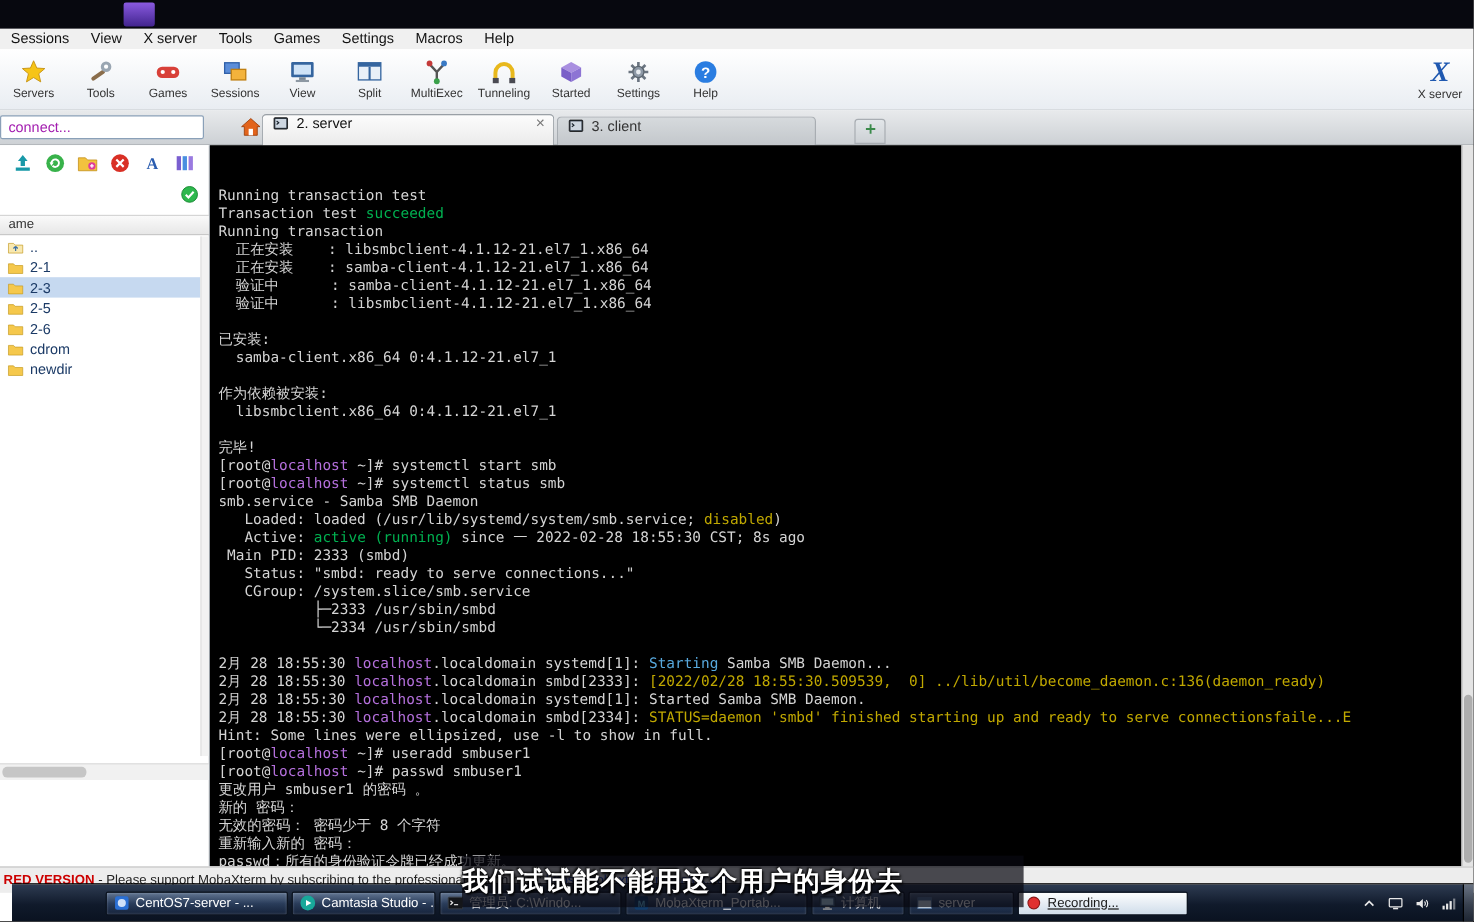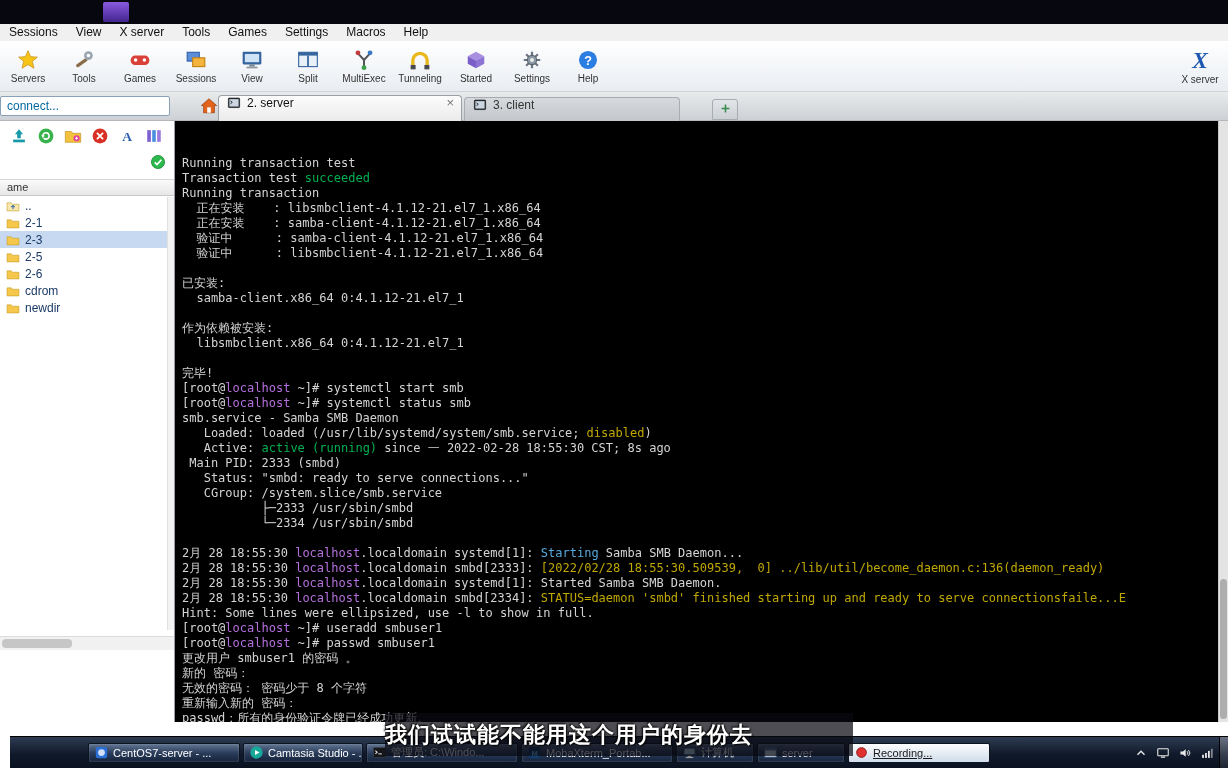--- a/index.html
+++ b/index.html
@@ -25,21 +25,21 @@
   .tool-icon svg { width:22px; height:22px; display:block; }
   .tool-label { font-size:10px; color:#333; white-space:nowrap; }
   .toolbar-right { position:absolute; right:2px; top:0; height:100%; width:52px;
                    display:flex; flex-direction:column; align-items:center; justify-content:center; gap:1px; }
   .toolbar-right .tool-icon svg { width:26px; height:26px; }
 
   
   .tabsbar { position:absolute; top:92px; left:0; right:0; height:29px;
              background:linear-gradient(#e8eaec,#cdd1d5); border-bottom:1px solid #b4b8bc; }
   .quick-connect { position:absolute; left:0; top:4px; width:170px; height:20px;
-                   border:1px solid #8aa0b8; border-radius:2px; font-size:12px; color:#0369a1;
+                   border:1px solid #8aa0b8; border-radius:2px; font-size:12px; color:#a21caf;
                    padding-left:6px; background:#fff; font-family:"Liberation Sans",sans-serif; }
   .home-btn { position:absolute; left:198px; top:5px; width:22px; height:22px; display:flex;
               align-items:center; justify-content:center; }
   .home-btn svg { width:18px; height:18px; }
   .tab { position:absolute; top:3px; height:26px; display:flex; align-items:flex-start; gap:6px;
          padding-left:8px; font-size:12px; border-radius:4px 4px 0 0; }
   .tab .tab-icon svg { width:14px; height:14px; display:block; }
   .tab.active { background:linear-gradient(#fcfcfc,#ebebeb); border:1px solid #9aa0a6; border-bottom:none;
                 color:#111; z-index:2; }
   .tab:not(.active) { top:5px; height:24px; background:linear-gradient(#d6dadd,#c3c7cb);
@@ -423,20 +423,25 @@
     </div>
   </div>
 
   <div class="terminal">
     <div><div class="term-line"><span class="seg-w">Running transaction test</span></div><div class="term-line"><span class="seg-w">Transaction test </span><span class="seg-g">succeeded</span></div><div class="term-line"><span class="seg-w">Running transaction</span></div><div class="term-line"><span class="seg-w">  正在安装    : libsmbclient-4.1.12-21.el7_1.x86_64</span></div><div class="term-line"><span class="seg-w">  正在安装    : samba-client-4.1.12-21.el7_1.x86_64</span></div><div class="term-line"><span class="seg-w">  验证中      : samba-client-4.1.12-21.el7_1.x86_64</span></div><div class="term-line"><span class="seg-w">  验证中      : libsmbclient-4.1.12-21.el7_1.x86_64</span></div><div class="term-line">&nbsp;</div><div class="term-line"><span class="seg-w">已安装:</span></div><div class="term-line"><span class="seg-w">  samba-client.x86_64 0:4.1.12-21.el7_1</span></div><div class="term-line">&nbsp;</div><div class="term-line"><span class="seg-w">作为依赖被安装:</span></div><div class="term-line"><span class="seg-w">  libsmbclient.x86_64 0:4.1.12-21.el7_1</span></div><div class="term-line">&nbsp;</div><div class="term-line"><span class="seg-w">完毕!</span></div><div class="term-line"><span class="seg-w">[root@</span><span class="seg-p">localhost</span><span class="seg-w"> ~]# systemctl start smb</span></div><div class="term-line"><span class="seg-w">[root@</span><span class="seg-p">localhost</span><span class="seg-w"> ~]# systemctl status smb</span></div><div class="term-line"><span class="seg-w">smb.service - Samba SMB Daemon</span></div><div class="term-line"><span class="seg-w">   Loaded: loaded (/usr/lib/systemd/system/smb.service; </span><span class="seg-y">disabled</span><span class="seg-w">)</span></div><div class="term-line"><span class="seg-w">   Active: </span><span class="seg-g">active (running)</span><span class="seg-w"> since 一 2022-02-28 18:55:30 CST; 8s ago</span></div><div class="term-line"><span class="seg-w"> Main PID: 2333 (smbd)</span></div><div class="term-line"><span class="seg-w">   Status: "smbd: ready to serve connections..."</span></div><div class="term-line"><span class="seg-w">   CGroup: /system.slice/smb.service</span></div><div class="term-line"><span class="seg-w">           ├─2333 /usr/sbin/smbd</span></div><div class="term-line"><span class="seg-w">           └─2334 /usr/sbin/smbd</span></div><div class="term-line">&nbsp;</div><div class="term-line"><span class="seg-w">2月 28 18:55:30 </span><span class="seg-p">localhost</span><span class="seg-w">.localdomain systemd[1]: </span><span class="seg-c">Starting</span><span class="seg-w"> Samba SMB Daemon...</span></div><div class="term-line"><span class="seg-w">2月 28 18:55:30 </span><span class="seg-p">localhost</span><span class="seg-w">.localdomain smbd[2333]: </span><span class="seg-y">[2022/02/28 18:55:30.509539,  0] ../lib/util/become_daemon.c:136(daemon_ready)</span></div><div class="term-line"><span class="seg-w">2月 28 18:55:30 </span><span class="seg-p">localhost</span><span class="seg-w">.localdomain systemd[1]: </span><span class="seg-w">Started Samba SMB Daemon.</span></div><div class="term-line"><span class="seg-w">2月 28 18:55:30 </span><span class="seg-p">localhost</span><span class="seg-w">.localdomain smbd[2334]: </span><span class="seg-y">STATUS=daemon 'smbd' finished starting up and ready to serve connectionsfaile...E</span></div><div class="term-line"><span class="seg-w">Hint: Some lines were ellipsized, use -l to show in full.</span></div><div class="term-line"><span class="seg-w">[root@</span><span class="seg-p">localhost</span><span class="seg-w"> ~]# useradd smbuser1</span></div><div class="term-line"><span class="seg-w">[root@</span><span class="seg-p">localhost</span><span class="seg-w"> ~]# passwd smbuser1</span></div><div class="term-line"><span class="seg-w">更改用户 smbuser1 的密码 。</span></div><div class="term-line"><span class="seg-w">新的 密码：</span></div><div class="term-line"><span class="seg-w">无效的密码： 密码少于 8 个字符</span></div><div class="term-line"><span class="seg-w">重新输入新的 密码：</span></div><div class="term-line"><span class="seg-w">passwd：所有的身份验证令牌已经成功更新。</span></div></div>
   </div>
   <div class="term-scroll">
     <div class="vthumb"></div>
   </div>
 
+  <div class="statusbar">
+    <span class="ver">RED VERSION</span>
+    <span class="msg"> - Please support MobaXterm by subscribing to the professional edition here: </span>
+    <a class="link">https://mobaxterm.mobatek.net</a>
+  </div>
 
   <div class="taskbar">
     <div class="task-buttons">
         <div class="task-btn" style="width: 152px;">
           <span class="ticon">
             <svg viewBox="0 0 20 20">
               <rect x="2.5" y="2.5" width="15" height="15" rx="2.5" fill="#2a6fd4"></rect>
               <circle cx="10" cy="10" r="4.5" fill="#cfe0f8"></circle>
             </svg>
           </span>

